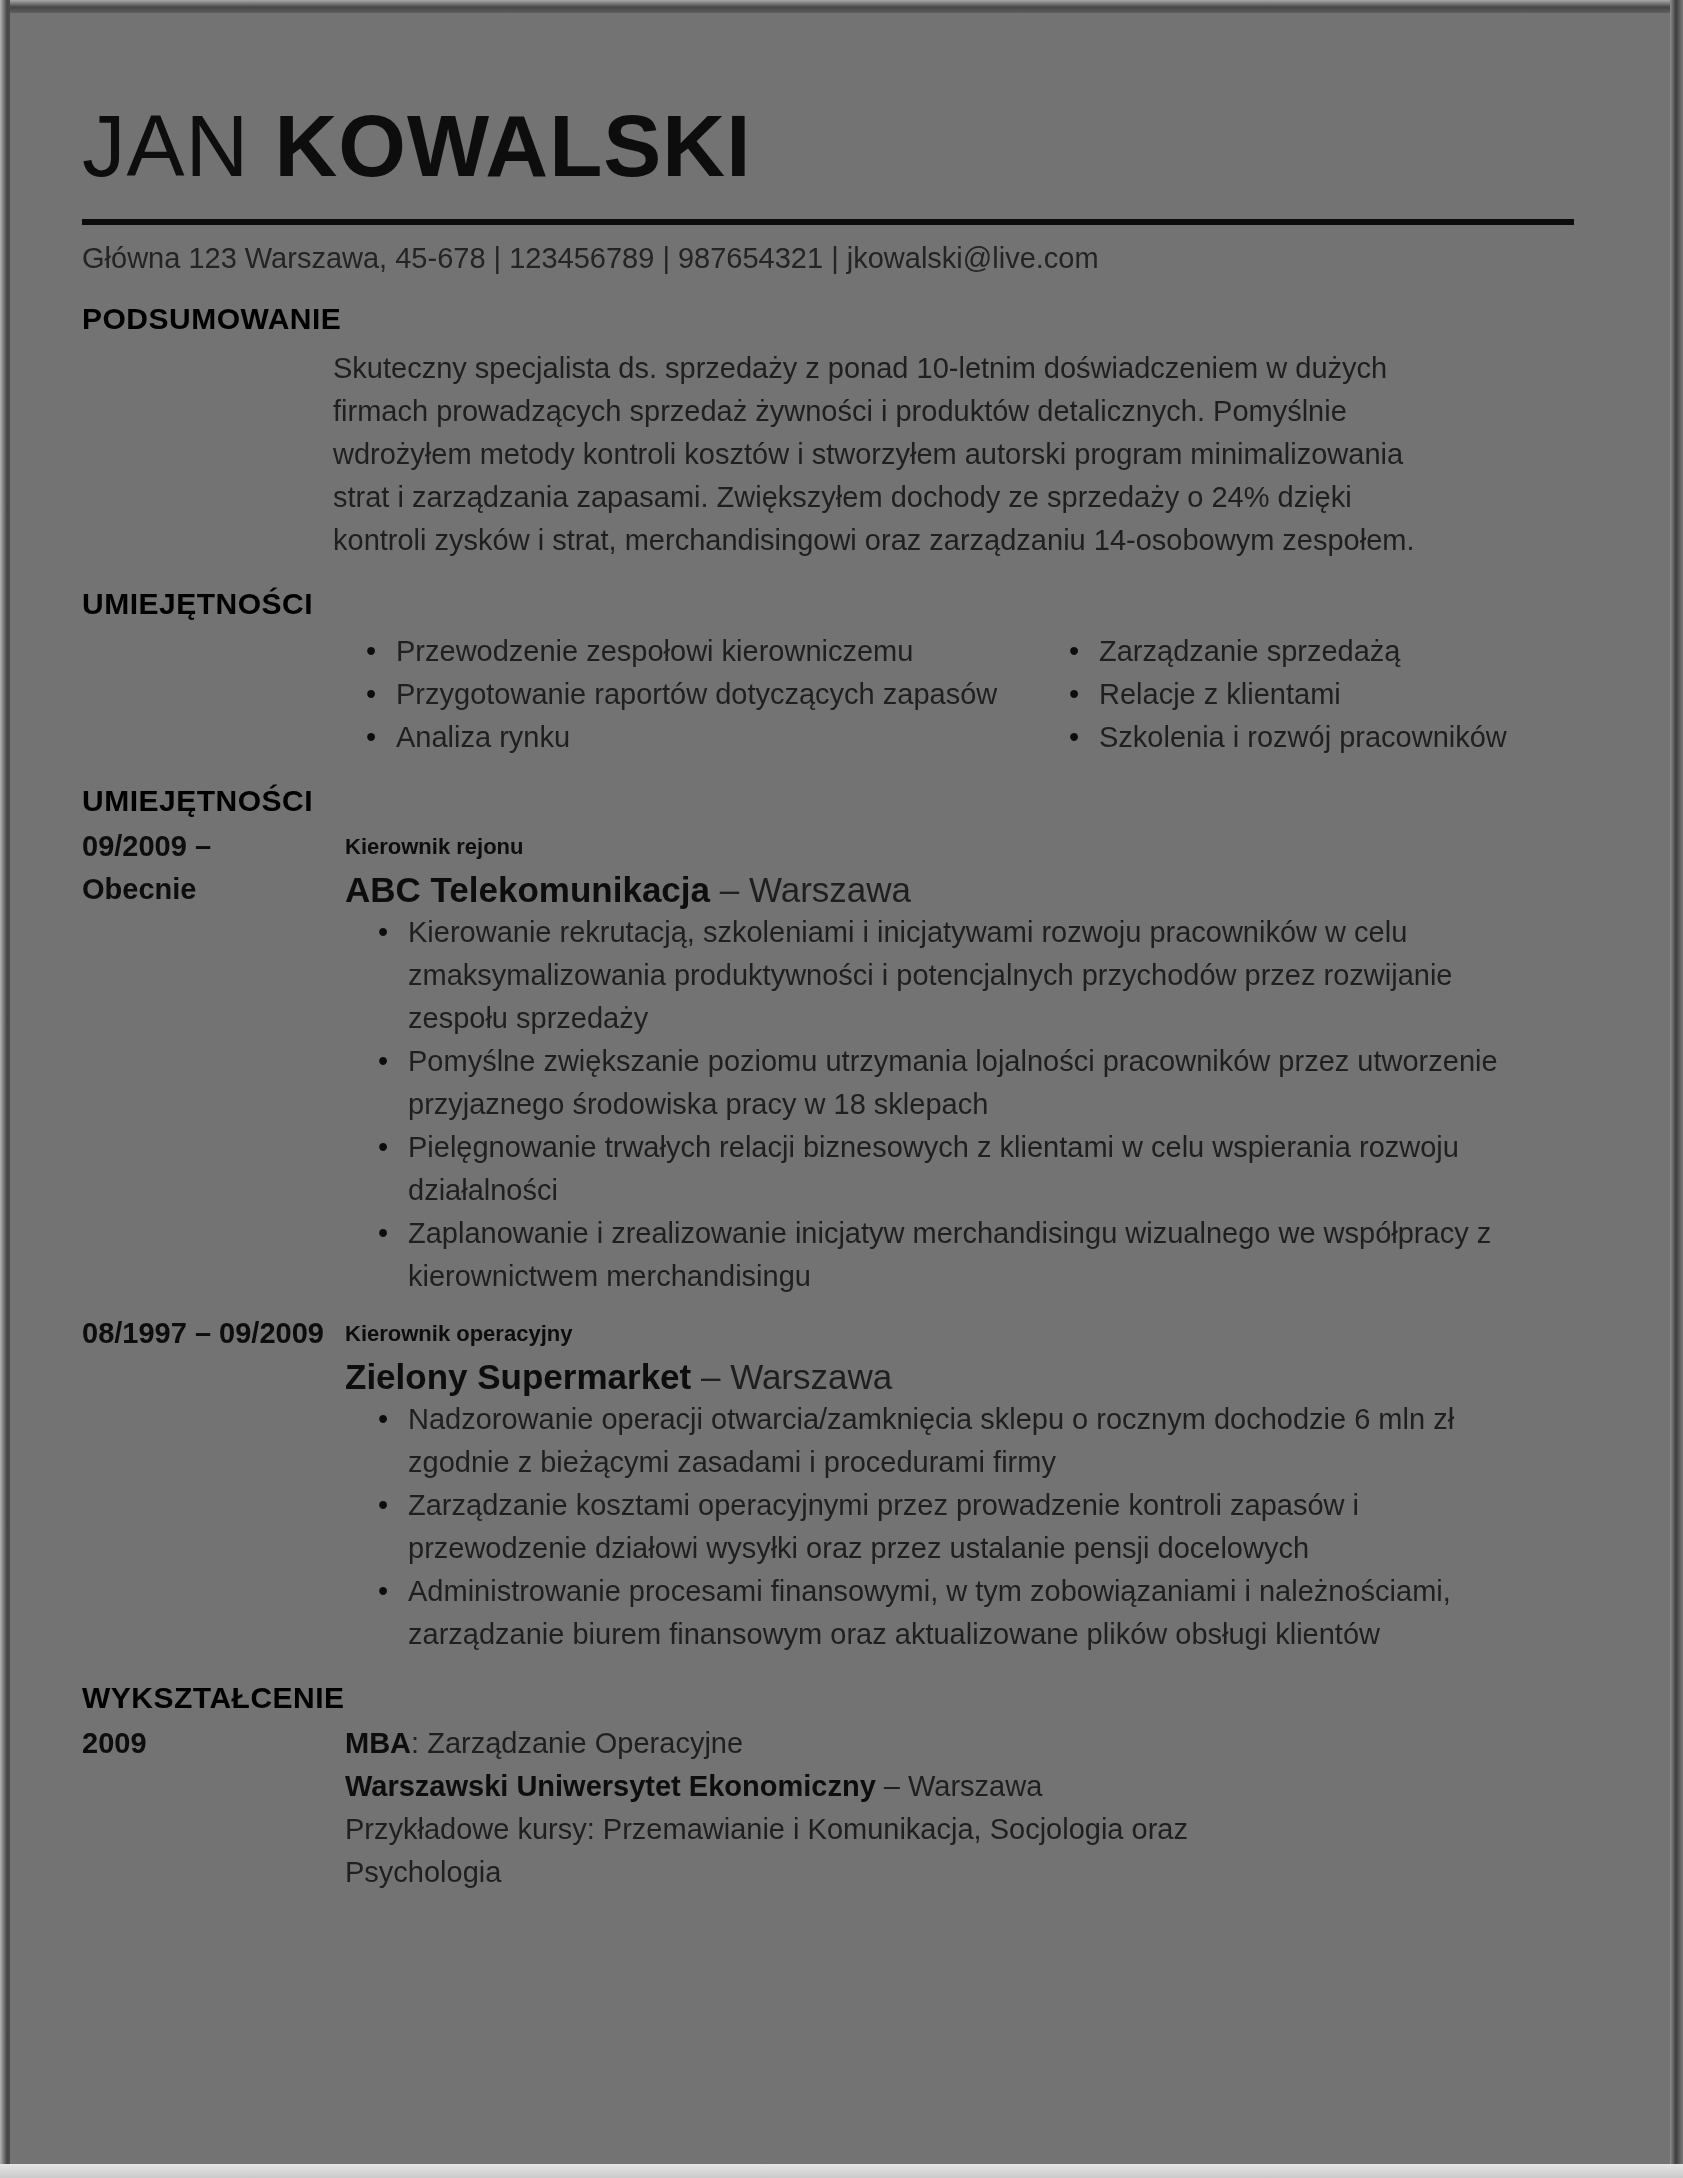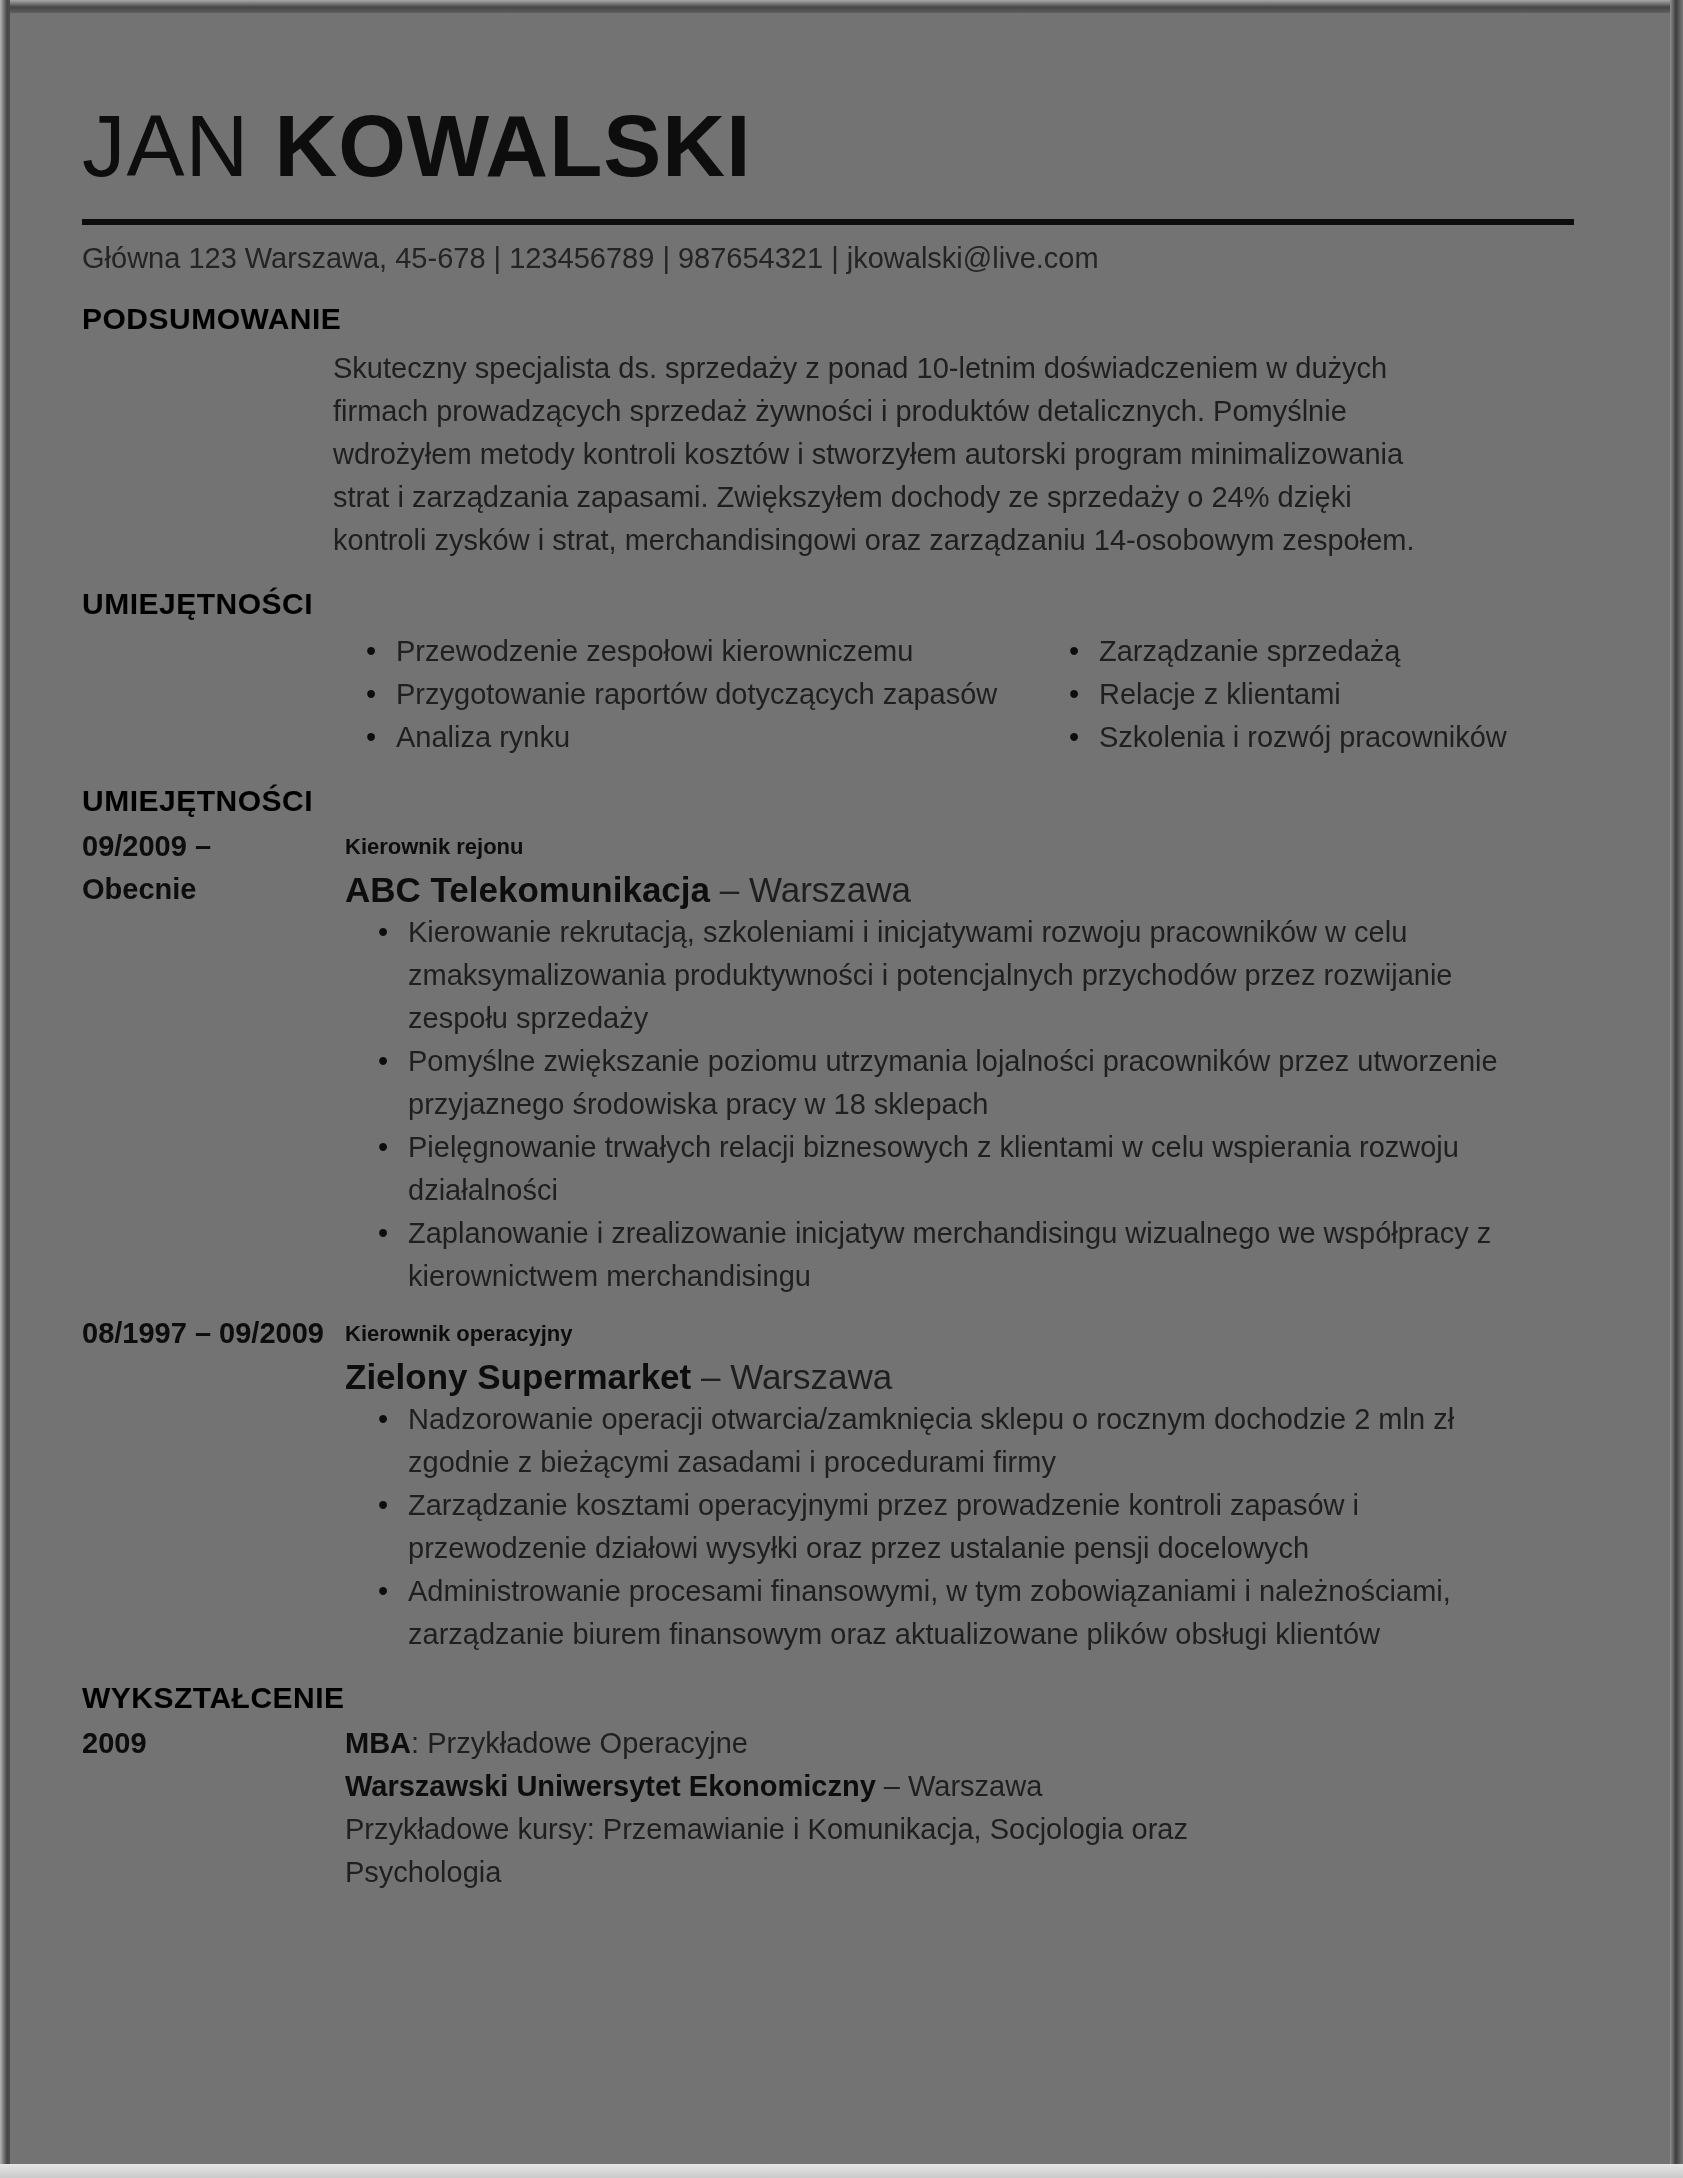--- a/index.html
+++ b/index.html
@@ -128,34 +128,34 @@
 
     <div class="grid job">
       <div class="lbl">08/1997 – 09/2009</div>
       <div>
         <div class="job-title">Kierownik operacyjny</div>
         <div class="job-sub"><span class="co">Zielony Supermarket</span>
           <span>–</span>
           <span>Warszawa</span>
         </div>
         <ul class="blt">
-          <li>Nadzorowanie operacji otwarcia/zamknięcia sklepu o rocznym dochodzie 2 mln zł zgodnie z bieżącymi zasadami i procedurami firmy</li>
+          <li>Nadzorowanie operacji otwarcia/zamknięcia sklepu o rocznym dochodzie 6 mln zł zgodnie z bieżącymi zasadami i procedurami firmy</li>
           <li>Zarządzanie kosztami operacyjnymi przez prowadzenie kontroli zapasów i przewodzenie działowi wysyłki oraz przez ustalanie pensji docelowych</li>
           <li>Administrowanie procesami finansowymi, w tym zobowiązaniami i należnościami, zarządzanie biurem finansowym oraz aktualizowane plików obsługi klientów</li>
         </ul>
       </div>
     </div>
   </section>
 
   <section>
     <h2 class="sec-h">WYKSZTAŁCENIE</h2>
     <div class="grid job">
       <div class="lbl">2009</div>
       <div>
-        <div class="edu-line"><span class="b">MBA</span><span>: Przykładowe Operacyjne</span></div>
+        <div class="edu-line"><span class="b">MBA</span><span>: Zarządzanie Operacyjne</span></div>
         <div class="edu-line"><span class="b">Warszawski Uniwersytet Ekonomiczny</span>
           <span>–</span>
           <span>Warszawa</span>
         </div>
         <div class="edu-line edu-courses">Przykładowe kursy: Przemawianie i Komunikacja, Socjologia oraz Psychologia</div>
       </div>
     </div>
   </section>
 
 </div>

